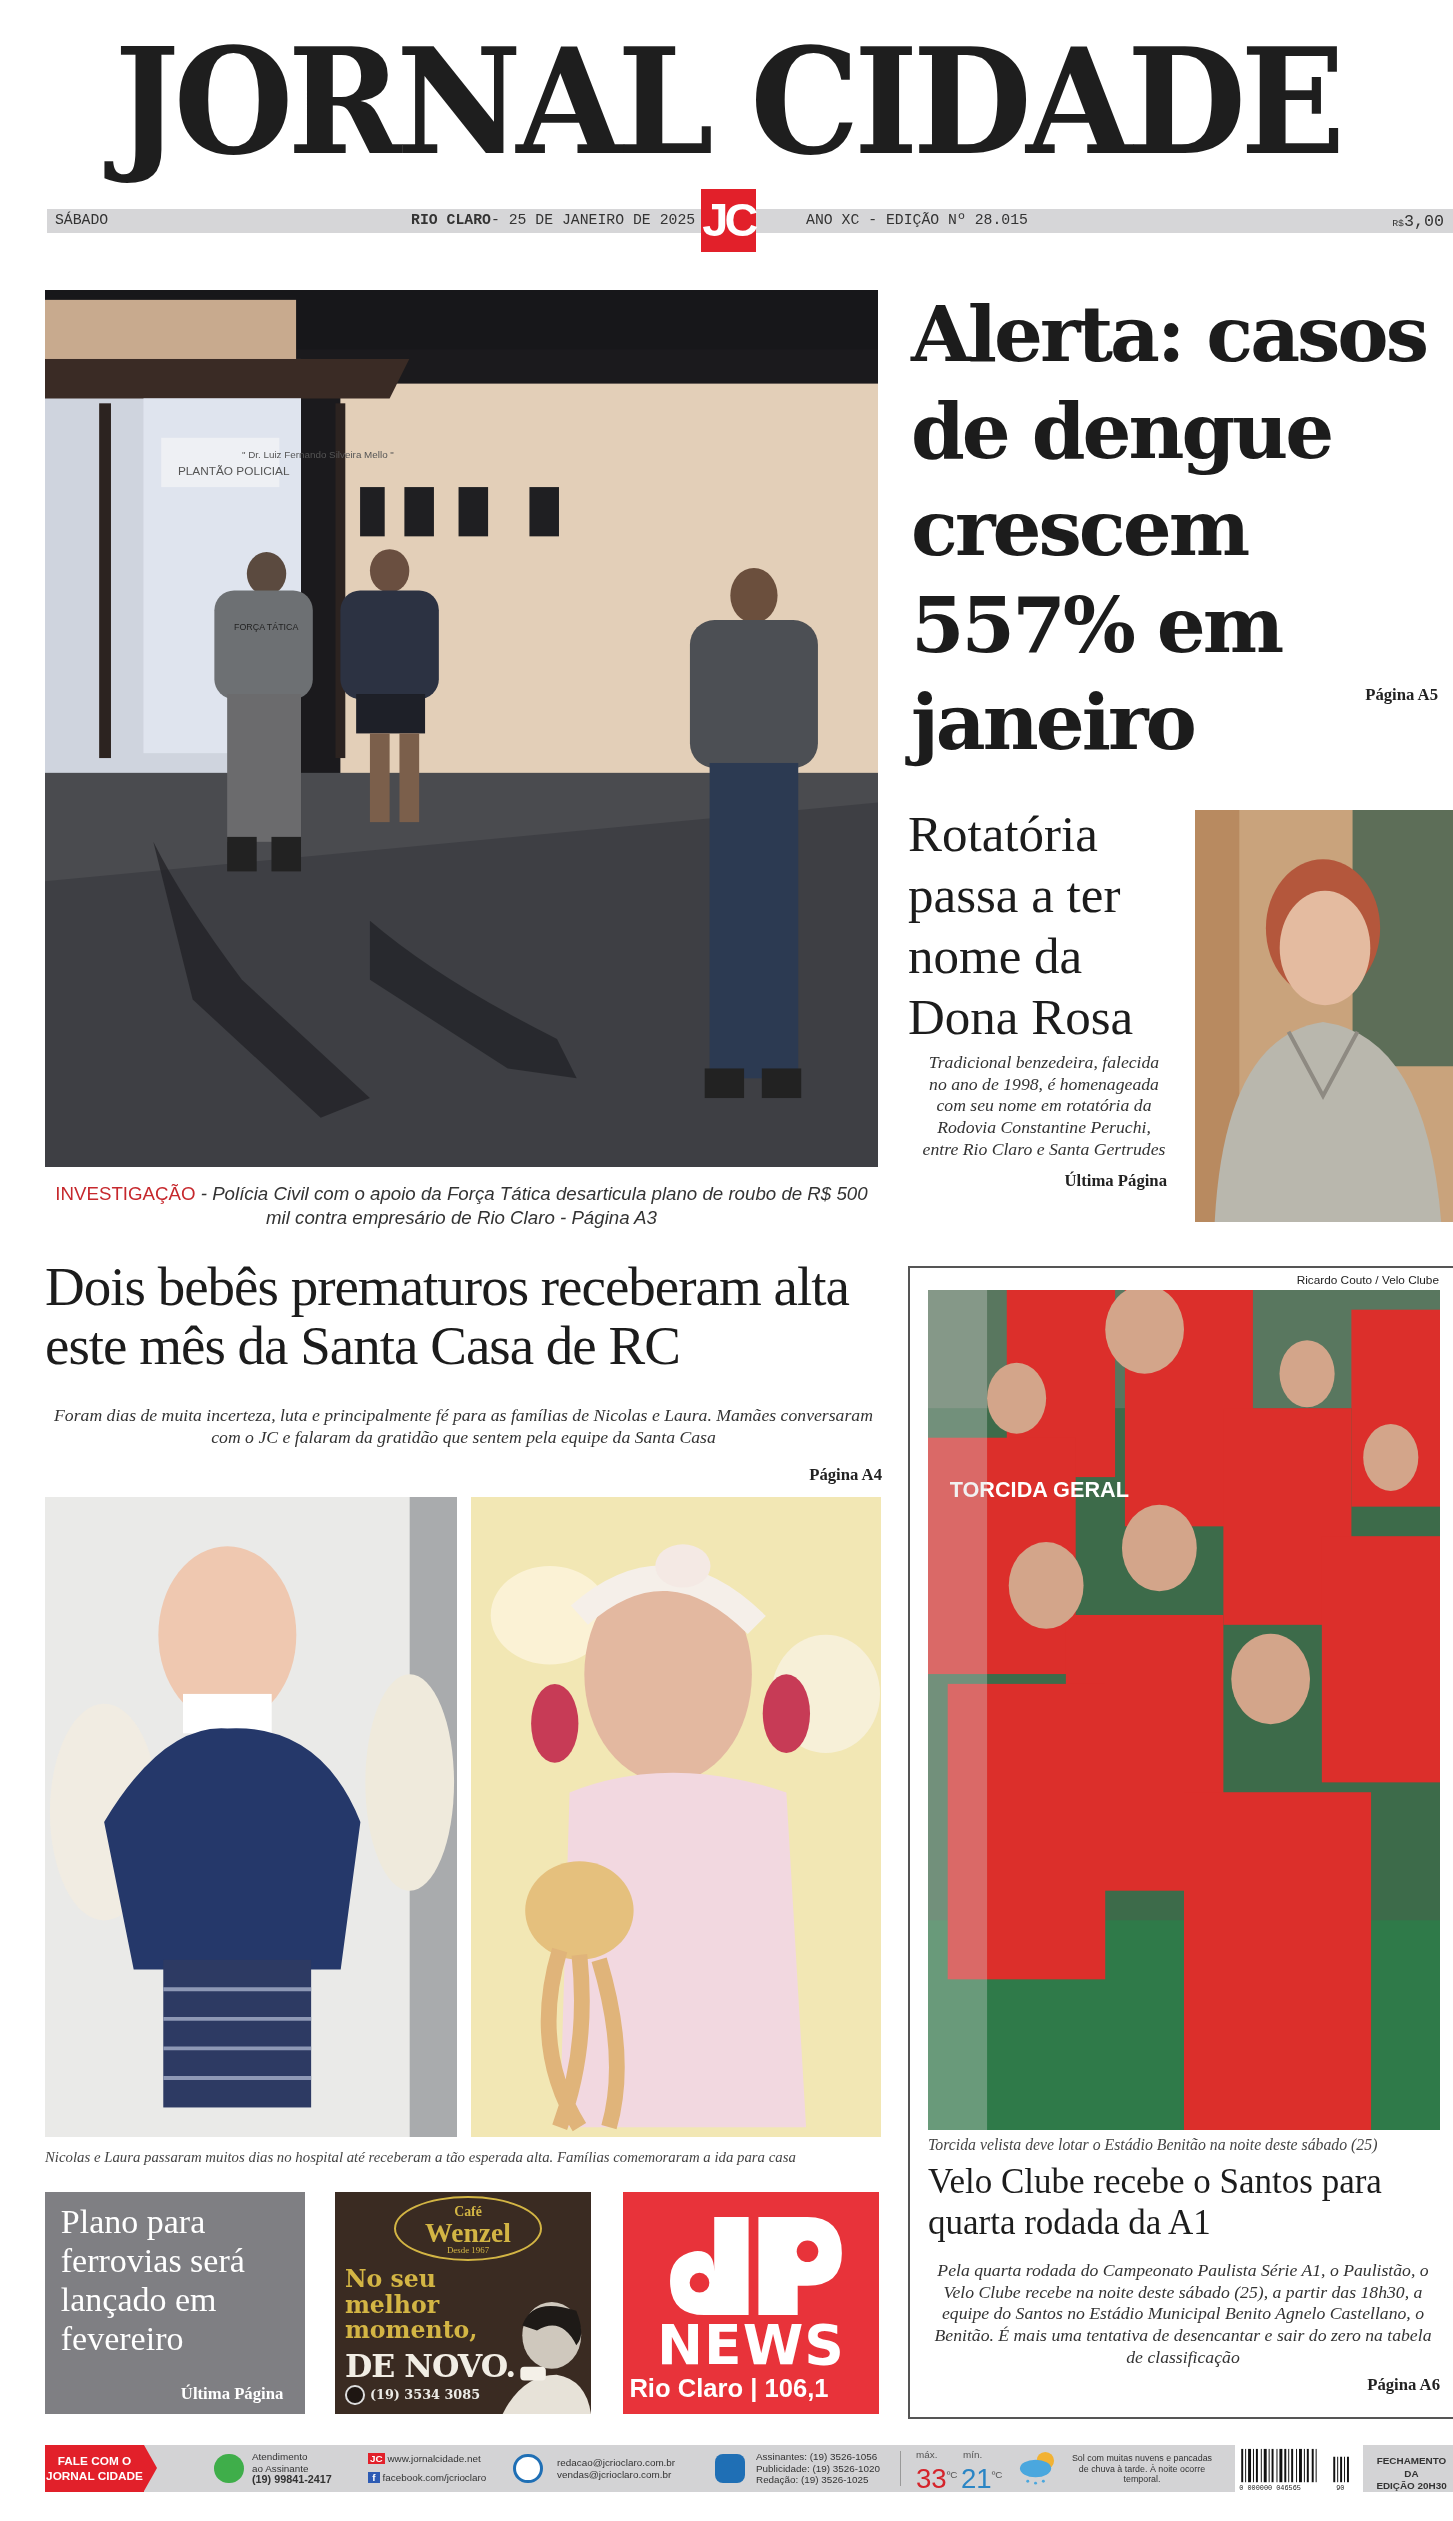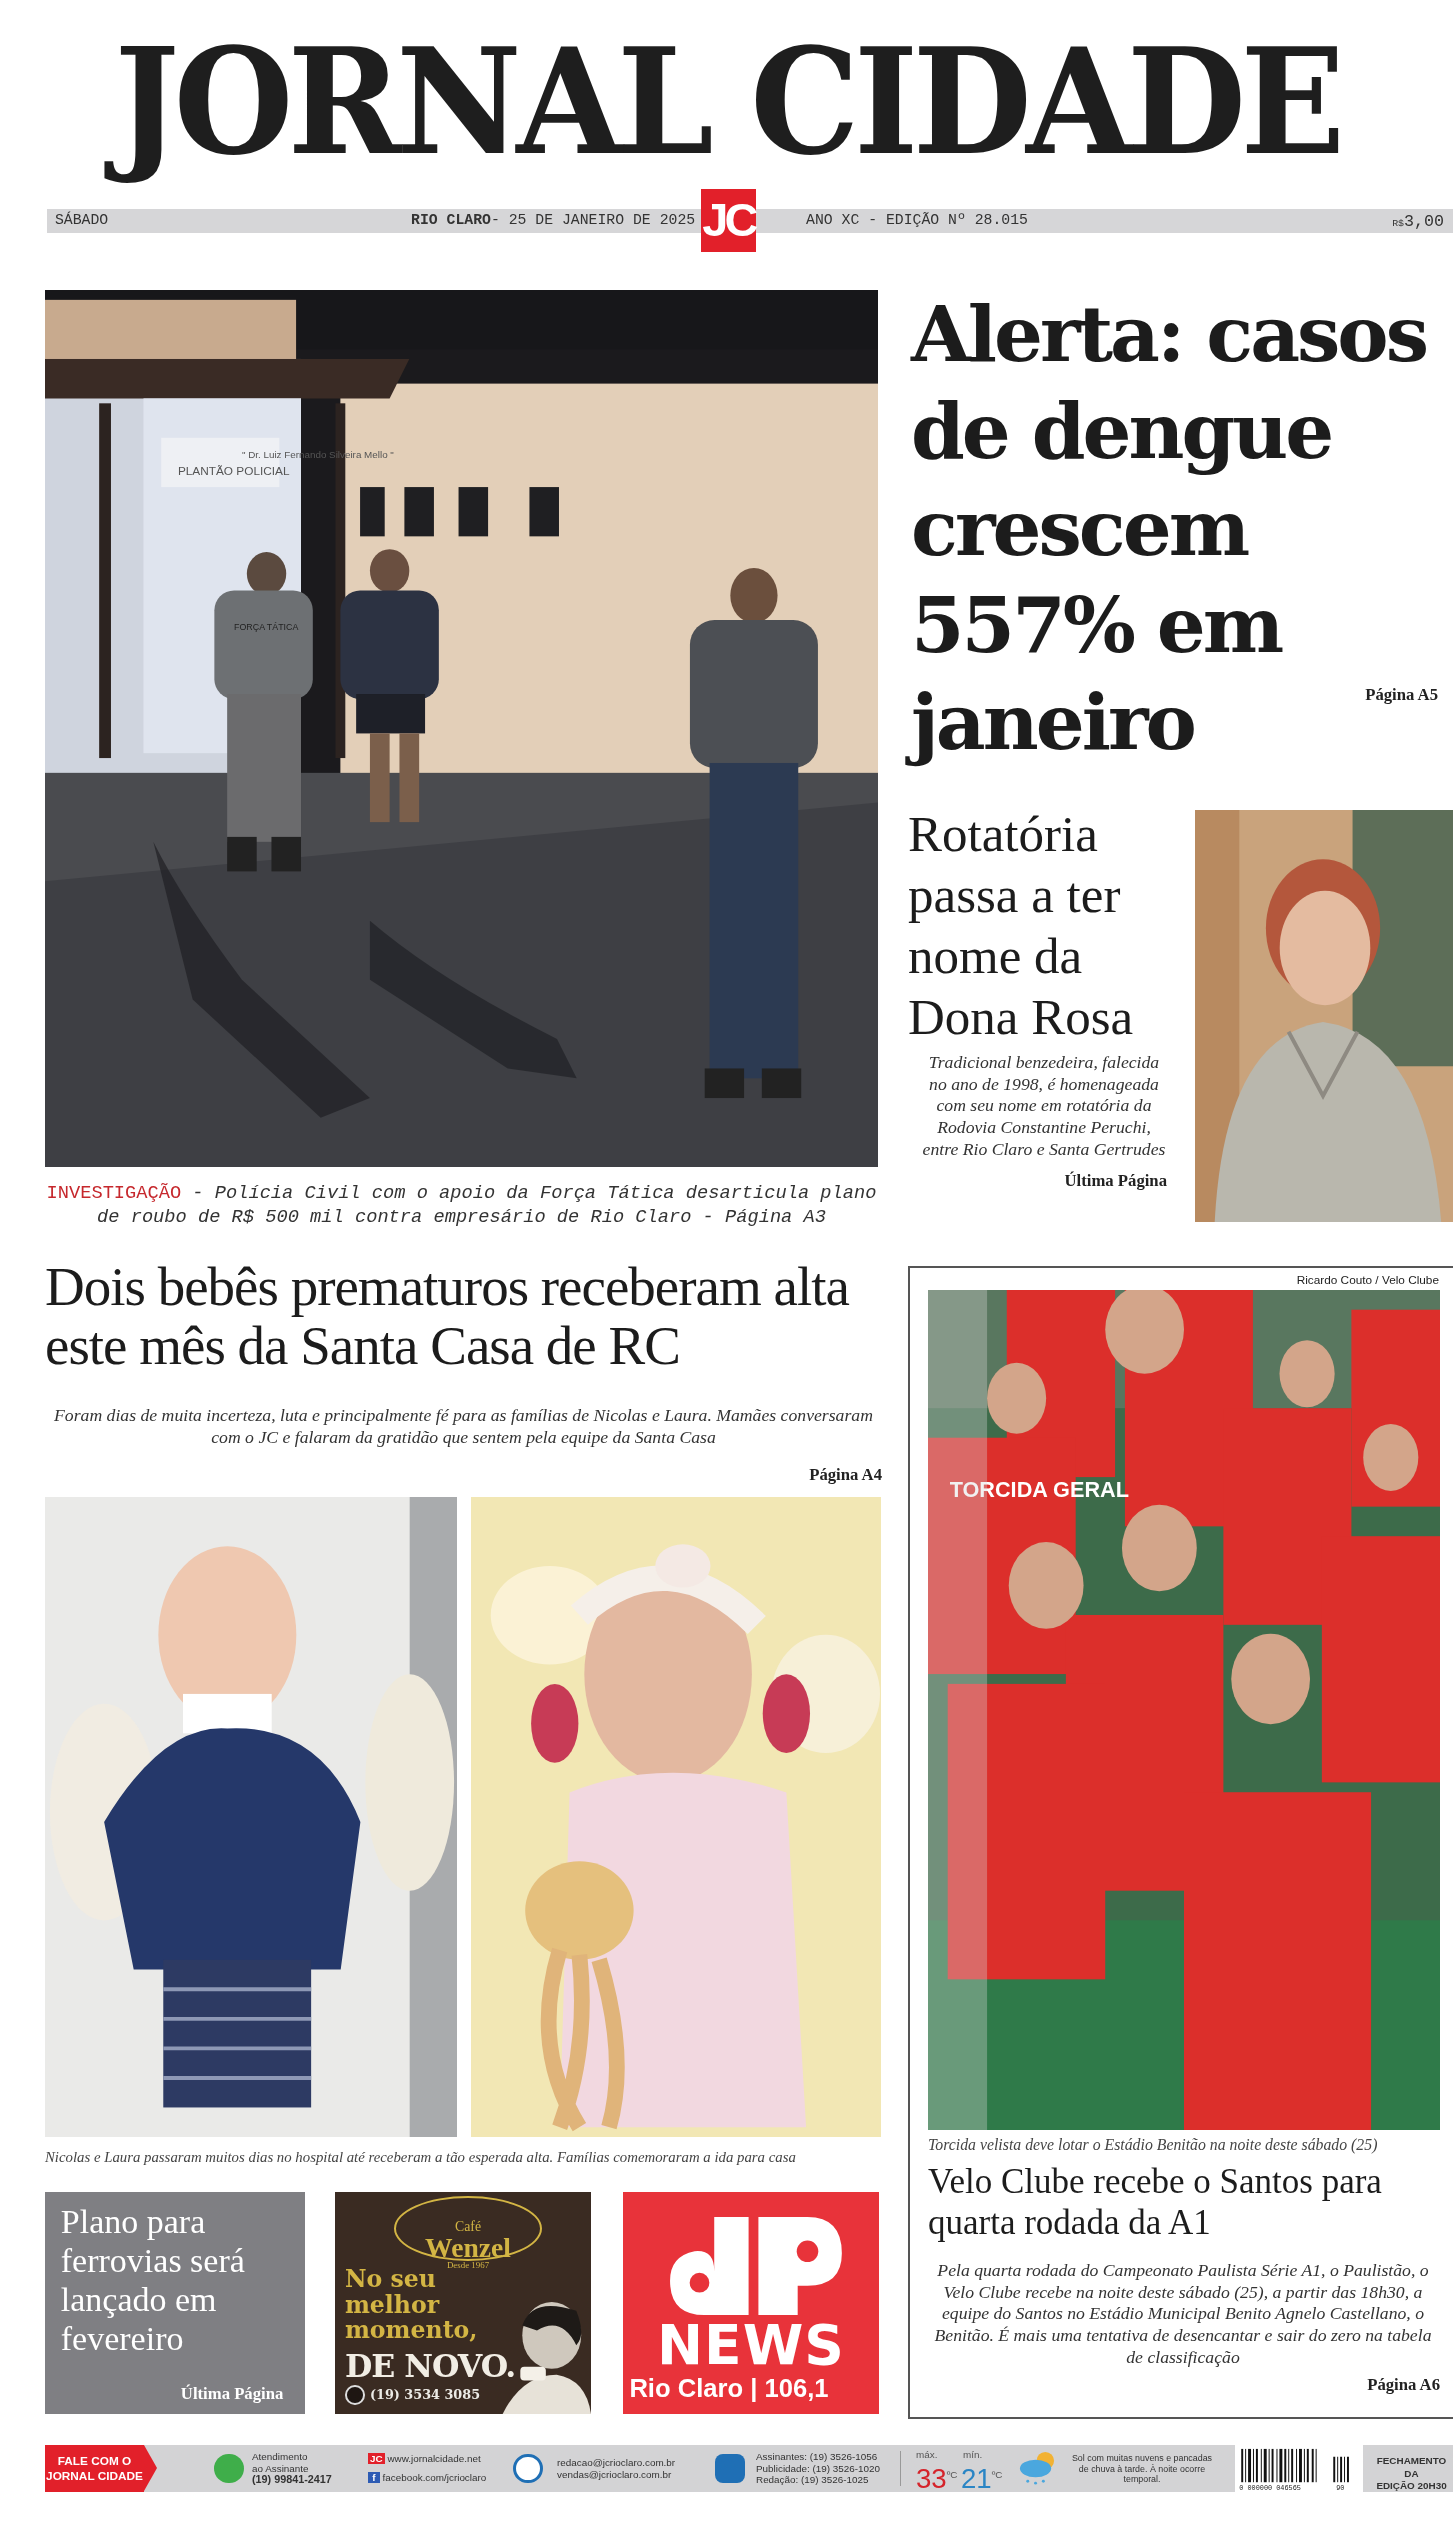--- a/index.html
+++ b/index.html
@@ -11,21 +11,21 @@
   .masthead { left: 0; top: 17.7px; width: 1454px; text-align: center; font-family: "DejaVu Serif", serif; font-weight: bold; font-size: 146px; letter-spacing: -5.9px; line-height: 167px; color: #1e1e1e; transform: scaleX(0.94); }
   .infobar { left: 47px; top: 209px; width: 1407px; height: 23.6px; background: #d6d6d8; font-family: Liberation Mono, monospace; font-size: 14.8px; color: #333; }
   .infobar span { position: absolute; top: 3px; white-space: nowrap; }
   .jc-logo { left: 701px; top: 189px; width: 55px; height: 63px; background: #e2202a; color: #fff; font-family: "Liberation Sans", sans-serif; font-weight: bold; font-size: 47px; line-height: 61px; text-align: center; letter-spacing: -3.9px; }
 
   
   .photo { overflow: hidden; }
   .photo svg { display: block; width: 100%; height: 100%; }
 
   .main-photo { left: 45px; top: 290px; width: 833px; height: 877px; }
-  .caption-red { left: 45px; top: 1182px; width: 833px; text-align: center; font-size: 18.7px; font-style: italic; line-height: 23.6px; color: #333; font-family: Liberation Mono, monospace; }
+  .caption-red { left: 45px; top: 1182px; width: 833px; text-align: center; font-size: 18.7px; font-style: italic; line-height: 23.6px; color: #333; font-family: Liberation Sans, sans-serif; }
   .caption-red .kicker { color: #c6282d; font-style: normal; }
 
   .lead-headline { left: 911px; top: 286px; width: 532px; font-family: "DejaVu Serif", serif; font-weight: bold; font-size: 77px; line-height: 97px; letter-spacing: -3px; color: #1c1c1c; }
   .lead-deck { left: 906px; top: 678px; width: 532px; text-align: right; font-style: italic; font-size: 18.7px; line-height: 23.6px; color: #333; }
   .page-ref { font-weight: bold; font-size: 16.7px; color: #222; font-family: "Liberation Serif", serif; }
 
   .rosa-headline { left: 908px; top: 804px; width: 296px; font-size: 51px; line-height: 61px; color: #1c1c1c; }
   .rosa-deck { left: 921px; top: 1052px; width: 246px; text-align: center; font-style: italic; font-size: 17.7px; line-height: 21.7px; color: #333; }
   .rosa-photo { left: 1195px; top: 810px; width: 259px; height: 412px; }
 
@@ -41,21 +41,21 @@
   .sports-caption { left: 928px; top: 2136px; width: 512px; font-style: italic; font-size: 15.8px; color: #444; }
   .sports-headline { left: 928px; top: 2161px; width: 512px; font-size: 35px; line-height: 41px; color: #1c1c1c; }
   .sports-deck { left: 926px; top: 2260px; width: 514px; text-align: center; font-style: italic; font-size: 17.7px; line-height: 21.7px; color: #333; }
 
   .rail-box { left: 45px; top: 2192px; width: 260px; height: 222px; background: #7f7f83; color: #fff; padding-left: 28px; }
   .rail-headline { position: absolute; left: 15.8px; top: 9.9px; width: 236px; font-size: 34px; line-height: 39px; color: #fff; }
   .rail-ref { position: absolute; right: 21.7px; bottom: 9.9px; color: #fff; }
 
   .ad-cafe { left: 335px; top: 2192px; width: 256px; height: 222px; background: #3a2b22; overflow: hidden; }
   .cafe-oval { position: absolute; left: 59px; top: 3.9px; width: 148px; height: 65px; border: 2px solid #d3b544; border-radius: 50%; text-align: center; color: #d3b544; }
-  .cafe-oval .c1 { font-size: 13.8px; font-weight: normal; line-height: 15.8px; margin-top: 21px; }
+  .cafe-oval .c1 { font-size: 13.8px; font-weight: bold; line-height: 15.8px; margin-top: 6px; }
   .cafe-oval .c2 { font-size: 27.6px; font-weight: bold; line-height: 25.6px; }
   .cafe-oval .c3 { font-size: 8.9px; line-height: 11.8px; }
   .cafe-slogan { position: absolute; left: 9.9px; top: 75px; width: 158px; font-family: "DejaVu Serif", serif; font-weight: bold; font-size: 23.6px; line-height: 25.6px; color: #d3b544; }
   .cafe-denovo { position: absolute; left: 9.9px; top: 156px; font-family: "DejaVu Serif", serif; font-weight: bold; font-size: 31.5px; line-height: 35px; color: #f1ede4; letter-spacing: -1px; }
   .cafe-phone { position: absolute; left: 35px; top: 195px; font-family: "DejaVu Serif", serif; font-weight: bold; font-size: 12.8px; color: #ecebe6; }
   .cafe-wa { position: absolute; left: 9.9px; top: 193px; width: 19.7px; height: 19.7px; border-radius: 50%; background: #1e1612; border: 2px solid #ddd; }
   .cafe-woman { position: absolute; right: 0; bottom: 0; width: 108px; height: 118px; }
 
   .ad-jp { left: 623px; top: 2192px; width: 256px; height: 222px; background: #e8333a; color: #fff; }
   .jp-mark { position: absolute; left: 37px; top: 19.7px; width: 187px; height: 108px; }

